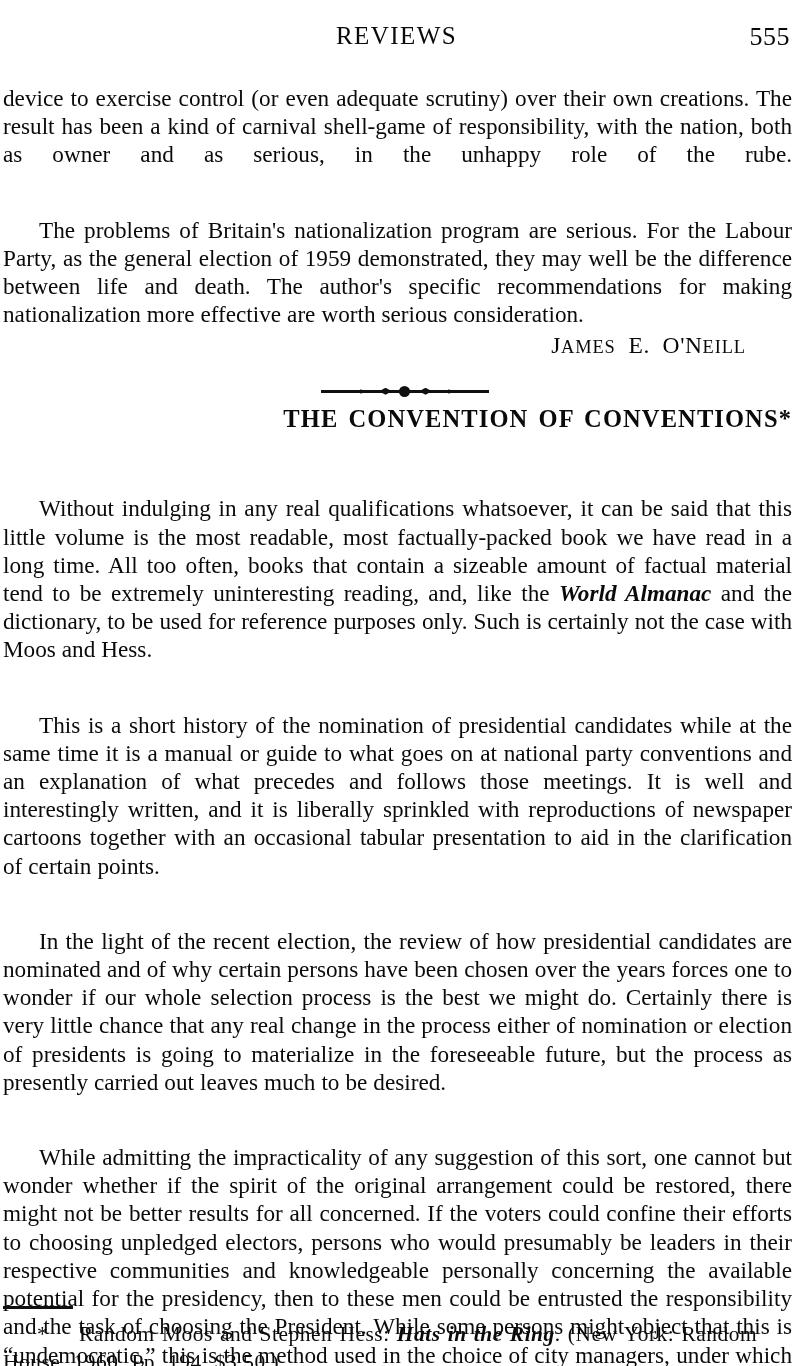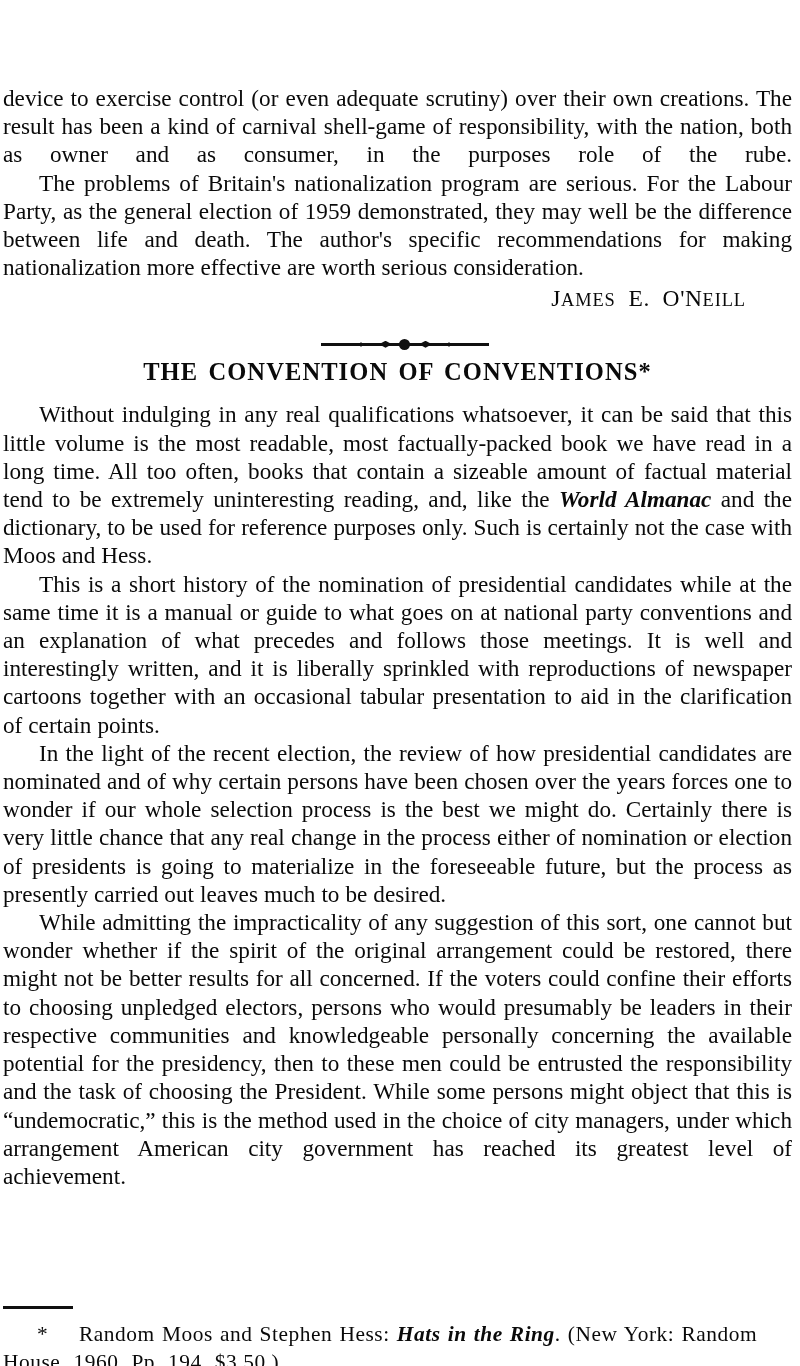--- a/index.html
+++ b/index.html
@@ -62,20 +62,21 @@
     margin: 0;
     font-size: 23.2px;
     line-height: 28.2px;
     text-align: justify;
     text-justify: inter-word;
     hyphens: none;
     word-spacing: 0.2px;
   }
   p.para.indent {
     text-indent: 36px;
+    margin-top: 47px;
   }
   
   .justify-all {
     text-align-last: justify;
   }
 
   i, .ital {
     font-style: italic;
     font-weight: bold;
   }
@@ -141,21 +142,21 @@
     letter-spacing: 0.6px;
     font-variant: small-caps;
     text-transform: none;
   }
   .byline .sc-cap  { font-size: 23.5px; }
   .byline .sc-rest { font-size: 18.4px; letter-spacing: 0.9px; margin-top: 44px; }
 
   
   h2.article-title {
     margin: 0;
-    text-align: center;
+    text-align: right;
     font-size: 24.5px;
     font-weight: 700;
     letter-spacing: 1.1px;
     word-spacing: 3px;
   }
 
   
   .footnote-zone {
     position: absolute;
     left: 3px;
@@ -180,24 +181,28 @@
     display: inline-block;
     width: 76px;
     text-indent: 34px;
   }
 </style>
 </head>
 <body>
 
 <div class="page">
 
+  <div class="running-head">
+    <span class="running-head-title">REVIEWS</span>
+    <span class="folio">555</span>
+  </div>
 
   <div class="body-col">
 
-    <p class="para justify-all">device to exercise control (or even adequate scrutiny) over their own creations. The result has been a kind of carnival shell-game of responsibility, with the nation, both as owner and as consumer, in the purposes role of the rube.</p>
+    <p class="para justify-all">device to exercise control (or even adequate scrutiny) over their own creations. The result has been a kind of carnival shell-game of responsibility, with the nation, both as owner and as serious, in the unhappy role of the rube.</p>
 
     <p class="para indent">The problems of Britain's nationalization program are serious. For the Labour Party, as the general election of 1959 demonstrated, they may well be the difference between life and death. The author's specific recommendations for making nationalization more effective are worth serious consideration.</p>
 
     <div class="byline">
       <span class="sc-cap">J</span><span class="sc-rest">AMES</span>&nbsp;&nbsp;<span class="sc-cap">E.</span>&nbsp;&nbsp;<span class="sc-cap">O'N</span><span class="sc-rest">EILL</span>
     </div>
 
     <div class="divider-wrap">
       <div class="divider">
         <div class="rule"></div>

